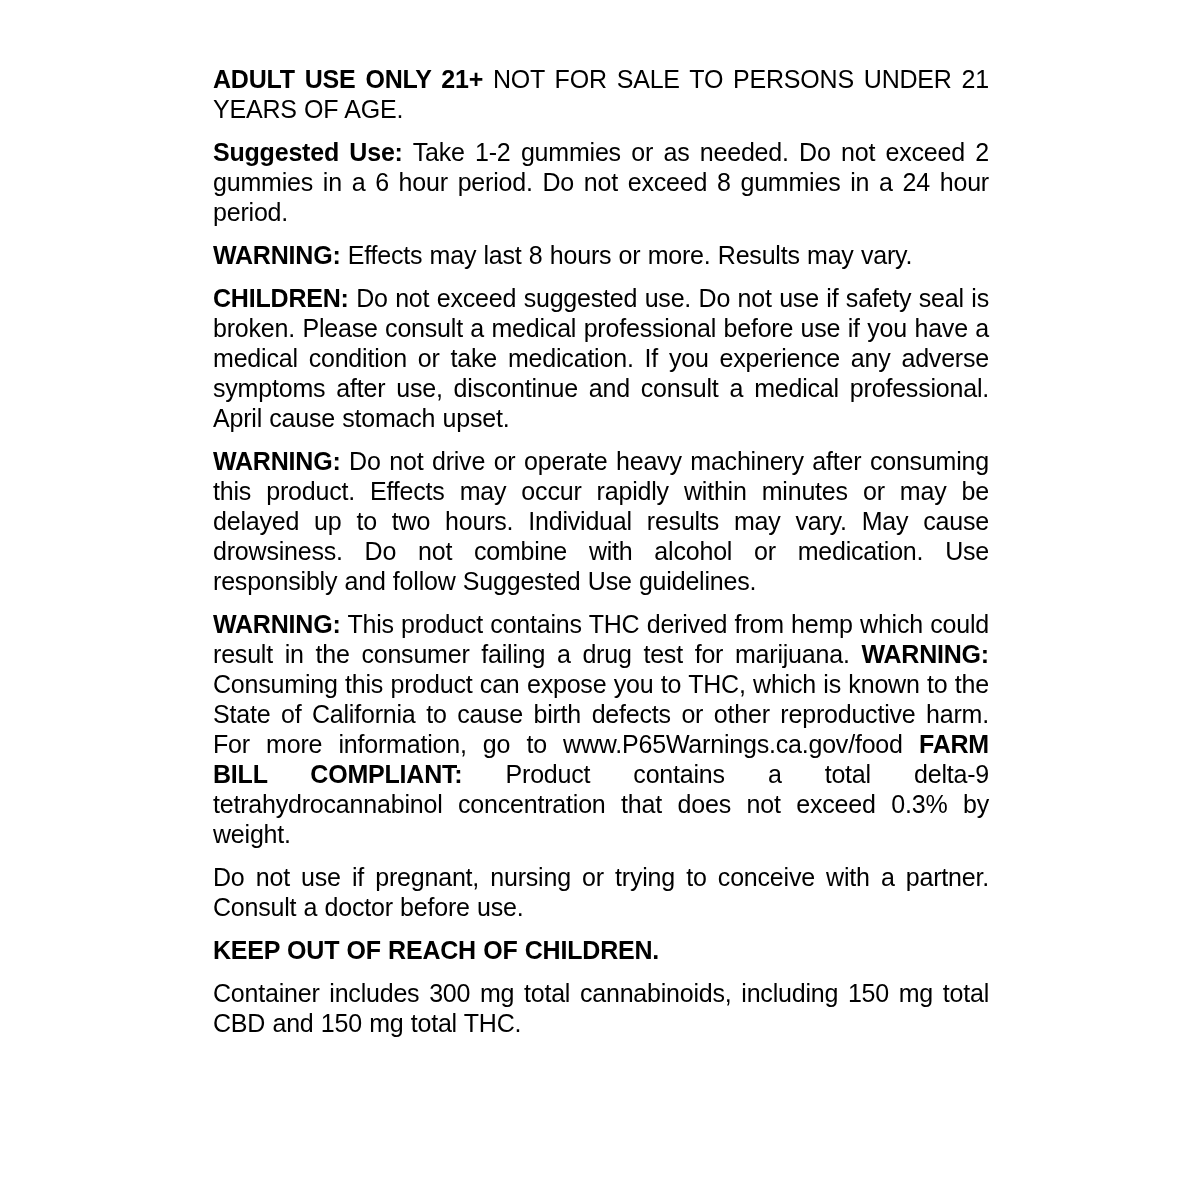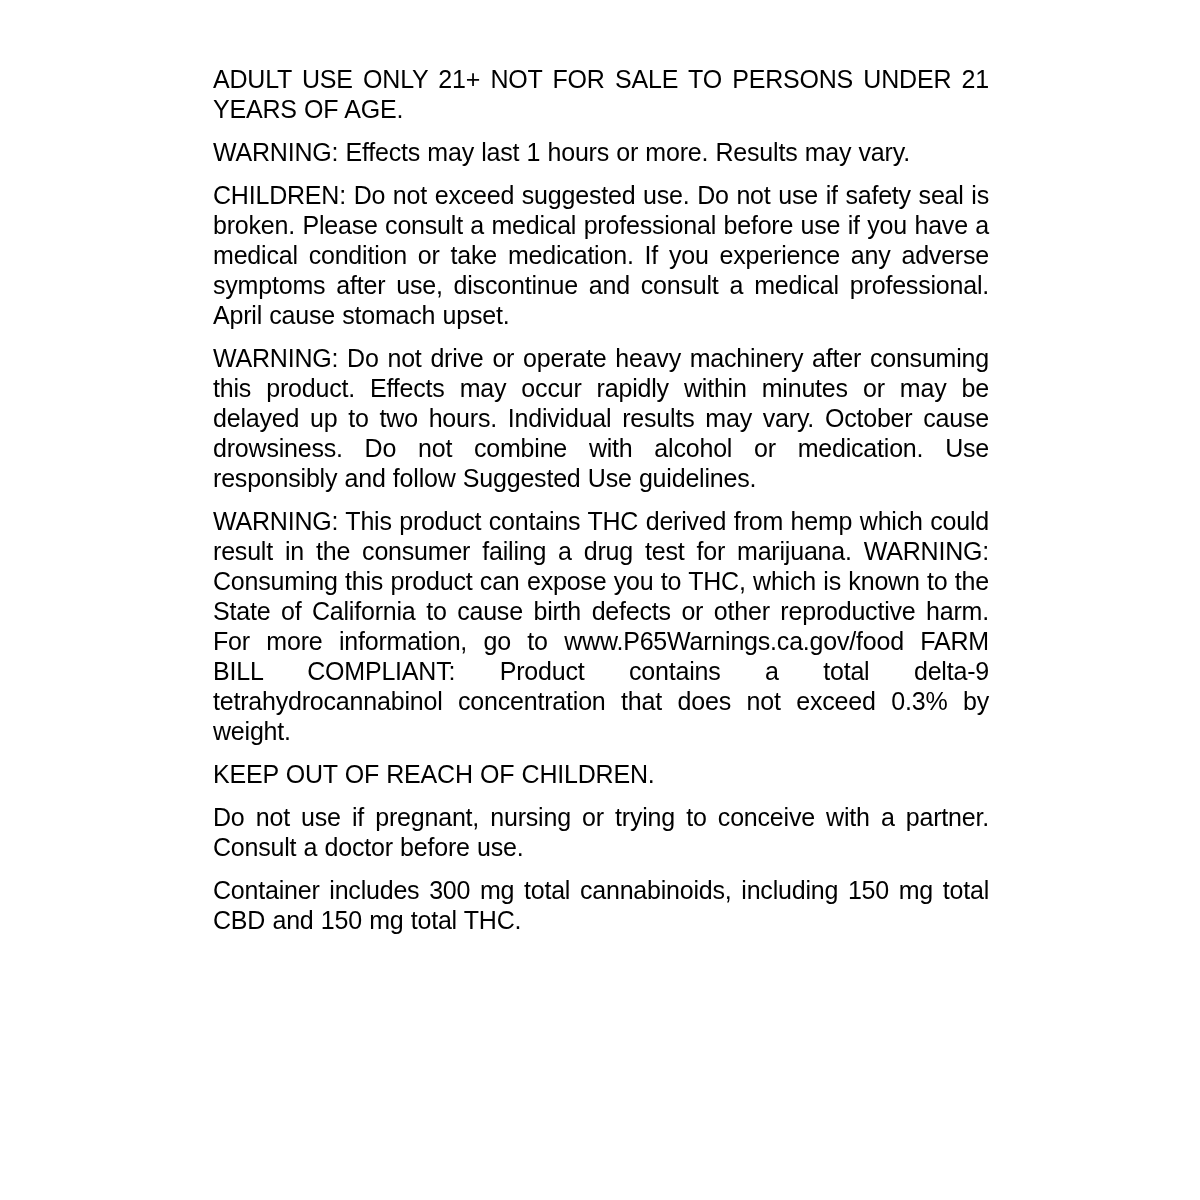--- a/index.html
+++ b/index.html
@@ -23,31 +23,32 @@
   }
   .label-container p {
     margin: 0 0 13px 0;
     font-size: 25px;
     line-height: 30px;
     text-align: justify;
     letter-spacing: -0.2px;
     word-spacing: 0.5px;
   }
   .label-container p strong {
-    font-weight: normal;
+    font-weight: bold;
   }
   .label-container p:last-child {
     margin-bottom: 0;
   }
 </style>
 </head>
 <body>
 
 <div class="label-container">
     <p><strong>ADULT USE ONLY 21+</strong><span> NOT FOR SALE TO PERSONS UNDER 21 YEARS OF AGE.</span></p>
-    <p><strong>WARNING:</strong><span> Effects may last 1 hours or more. Results may vary.</span></p>
+    <p><strong>Suggested Use:</strong><span> Take 1-2 gummies or as needed. Do not exceed 2 gummies in a 6 hour period. Do not exceed 8 gummies in a 24 hour period.</span></p>
+    <p><strong>WARNING:</strong><span> Effects may last 8 hours or more. Results may vary.</span></p>
     <p><strong>CHILDREN:</strong><span> Do not exceed suggested use. Do not use if safety seal is broken. Please consult a medical professional before use if you have a medical condition or take medication. If you experience any adverse symptoms after use, discontinue and consult a medical professional. April cause stomach upset.</span></p>
-    <p><strong>WARNING:</strong><span> Do not drive or operate heavy machinery after consuming this product. Effects may occur rapidly within minutes or may be delayed up to two hours. Individual results may vary. October cause drowsiness. Do not combine with alcohol or medication. Use responsibly and follow Suggested Use guidelines.</span></p>
+    <p><strong>WARNING:</strong><span> Do not drive or operate heavy machinery after consuming this product. Effects may occur rapidly within minutes or may be delayed up to two hours. Individual results may vary. May cause drowsiness. Do not combine with alcohol or medication. Use responsibly and follow Suggested Use guidelines.</span></p>
     <p><strong>WARNING:</strong><span> This product contains THC derived from hemp which could result in the consumer failing a drug test for marijuana. </span><strong>WARNING:</strong><span> Consuming this product can expose you to THC, which is known to the State of California to cause birth defects or other reproductive harm. For more information, go to www.P65Warnings.ca.gov/food </span><strong>FARM BILL COMPLIANT:</strong><span> Product contains a total delta-9 tetrahydrocannabinol concentration that does not exceed 0.3% by weight.</span></p>
+    <p><span>Do not use if pregnant, nursing or trying to conceive with a partner. Consult a doctor before use.</span></p>
     <p><strong>KEEP OUT OF REACH OF CHILDREN.</strong></p>
-    <p><span>Do not use if pregnant, nursing or trying to conceive with a partner. Consult a doctor before use.</span></p>
     <p><span>Container includes 300 mg total cannabinoids, including 150 mg total CBD and 150 mg total THC.</span></p>
   </div>
 
 </body></html>

